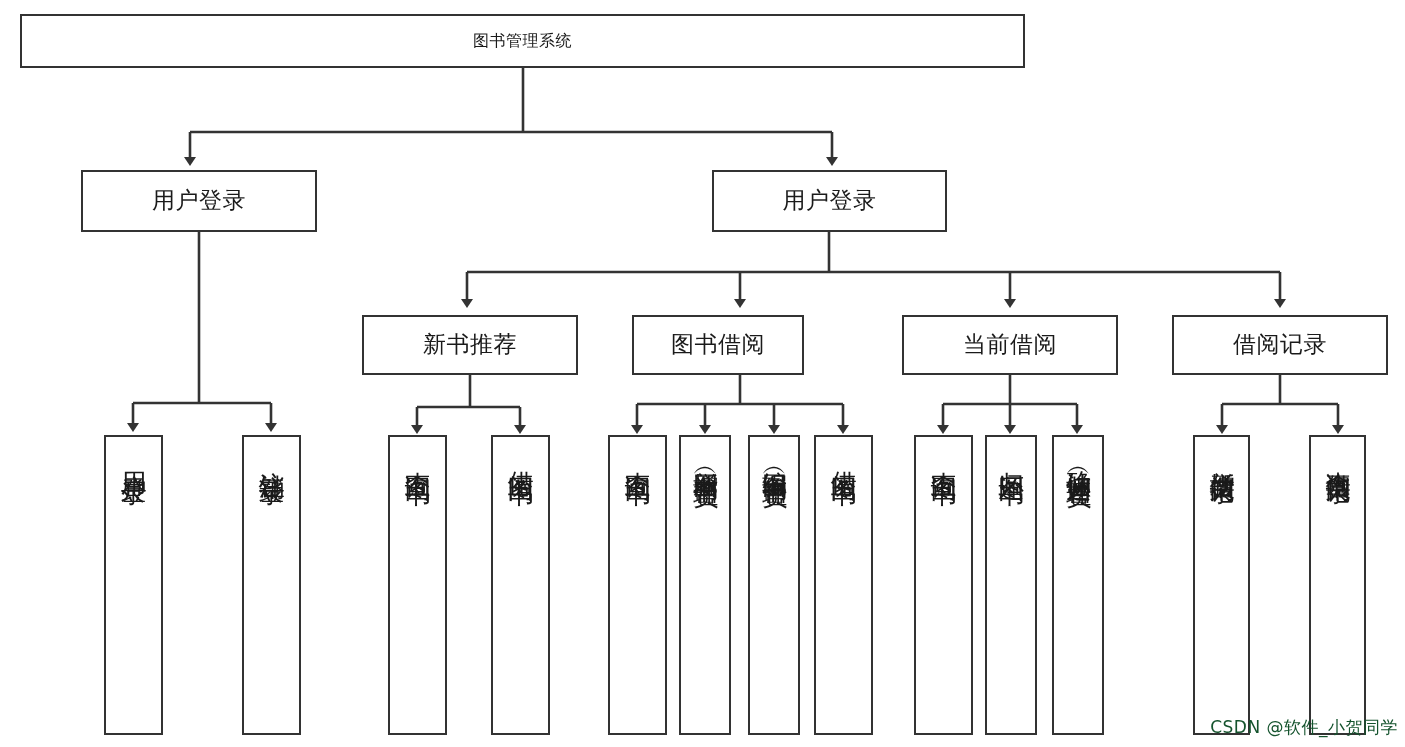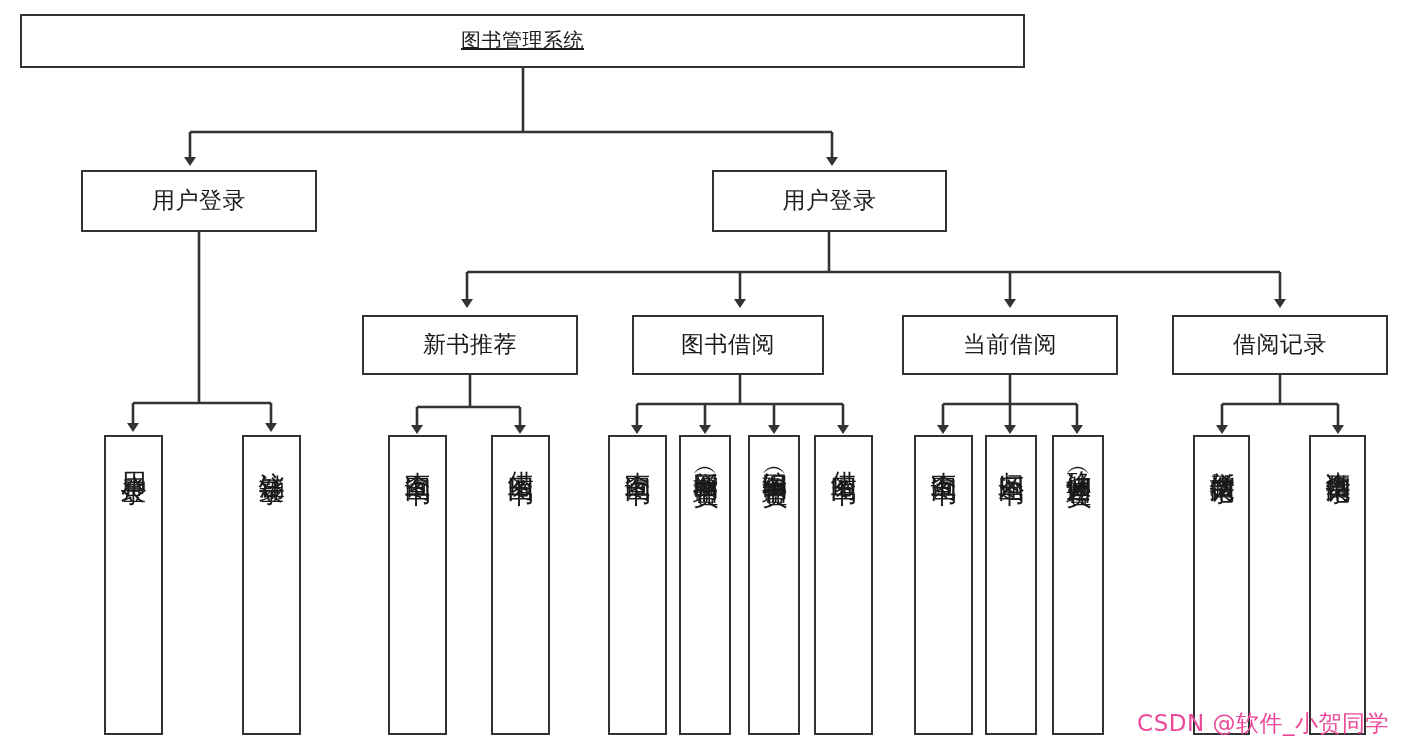--- a/index.html
+++ b/index.html
@@ -40,22 +40,21 @@
     display: block;
     line-height: 1.18;
     letter-spacing: 0.5px;
   }
   
   .node.h .lbl {
     font-size: 23px;
     writing-mode: horizontal-tb;
   }
   .node.root .lbl {
-    font-size: 20px;
-    text-decoration: underline;
+    font-size: 16px;
   }
   
   .node.v {
     padding: 14px 0;
     align-items: flex-start;
     justify-content: center;
   }
   .node.v .lbl {
     writing-mode: vertical-rl;
     text-orientation: upright;
@@ -63,24 +62,24 @@
     line-height: 1.05;
     letter-spacing: 3px;
     white-space: nowrap;
   }
   .node.v.tall .lbl {
     font-size: 25px;
     letter-spacing: 2px;
   }
   .watermark {
     position: absolute;
-    right: 16px;
+    right: 7px;
     bottom: 8px;
-    font-size: 23px;
-    color: #ec4899;
+    font-size: 17px;
+    color: #14532d;
     white-space: nowrap;
     letter-spacing: 0.5px;
   }
 </style>
 </head>
 <body>
 
 <div id="canvas">
 
   <svg class="edges" viewBox="0 0 1405 747">
@@ -140,21 +139,21 @@
   <div class="node h" style="left:81px; top:170px; width:236px; height:62px;">
     <span class="lbl">用户登录</span>
   </div>
   <div class="node h" style="left:712px; top:170px; width:235px; height:62px;">
     <span class="lbl">用户登录</span>
   </div>
 
   <div class="node h" style="left:362px; top:315px; width:216px; height:60px;text-align:right;">
     <span class="lbl">新书推荐</span>
   </div>
-  <div class="node h" style="left:632px; top:315px; width:192px; height:60px;">
+  <div class="node h" style="left:632px; top:315px; width:172px; height:60px;">
     <span class="lbl">图书借阅</span>
   </div>
   <div class="node h" style="left:1172px; top:315px; width:216px; height:60px;">
     <span class="lbl">借阅记录</span>
   </div>
   <div class="node h" style="left:902px; top:315px; width:216px; height:60px;">
     <span class="lbl">当前借阅</span>
   </div>
 
   <div class="node v" style="left:104px; top:435px; width:59px; height:300px;">

